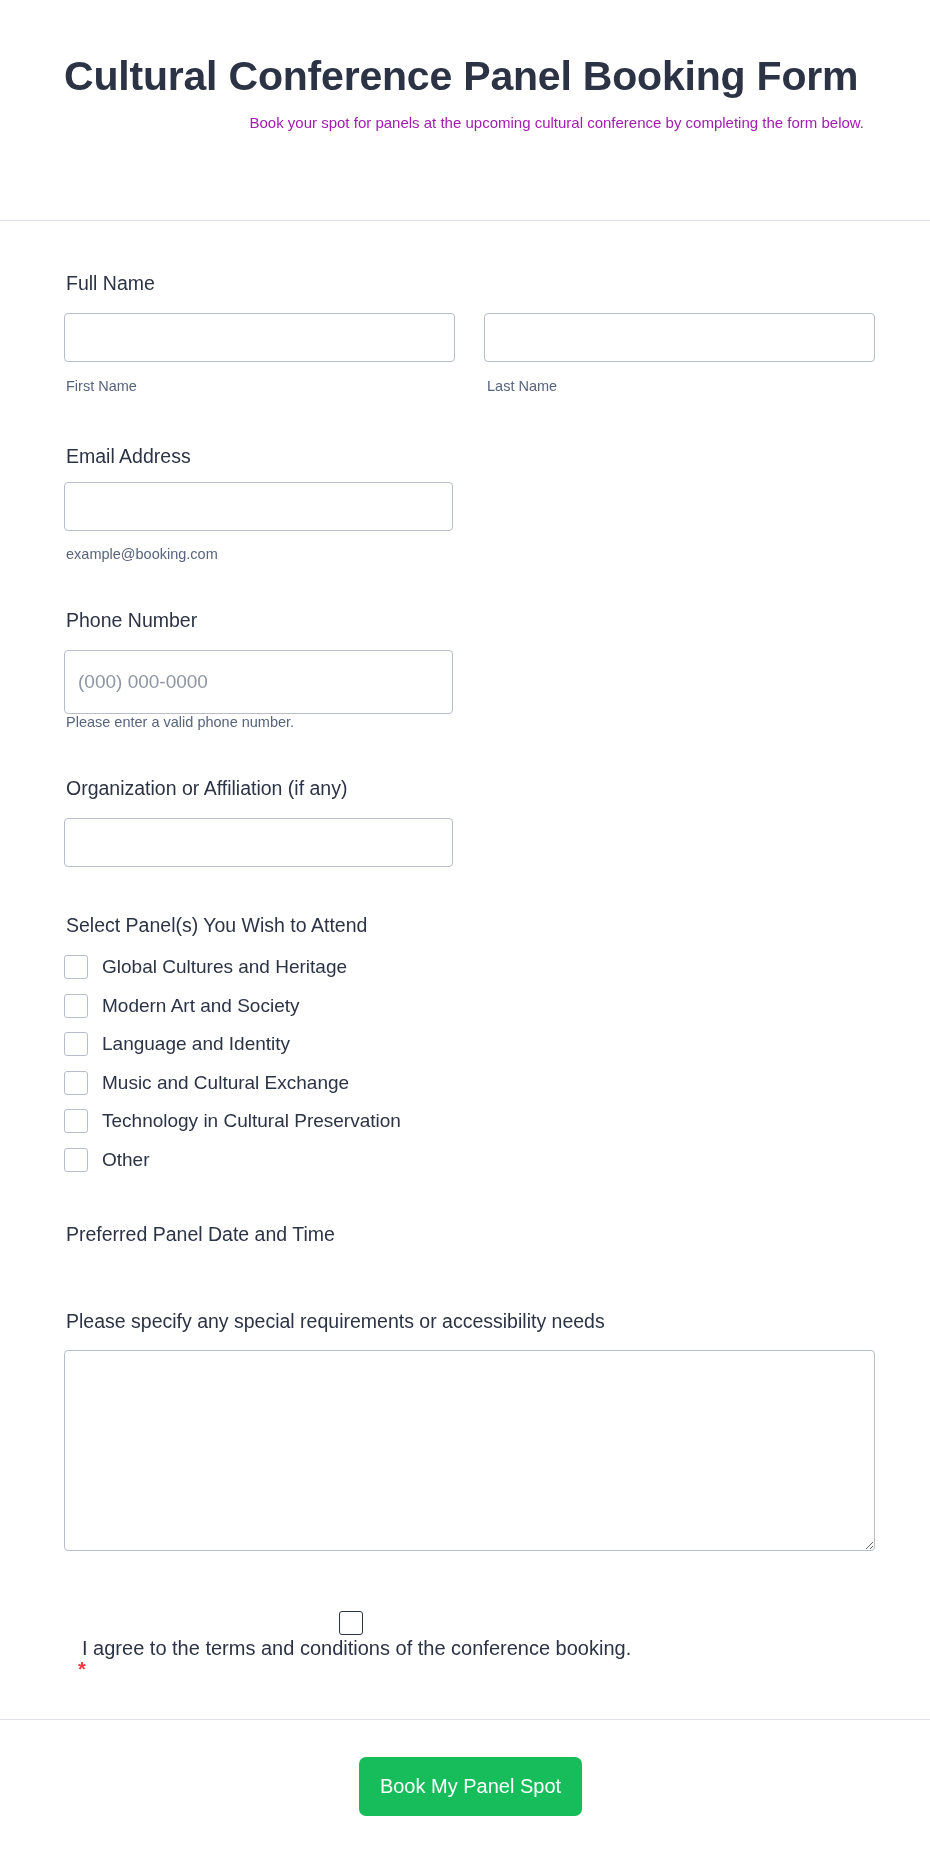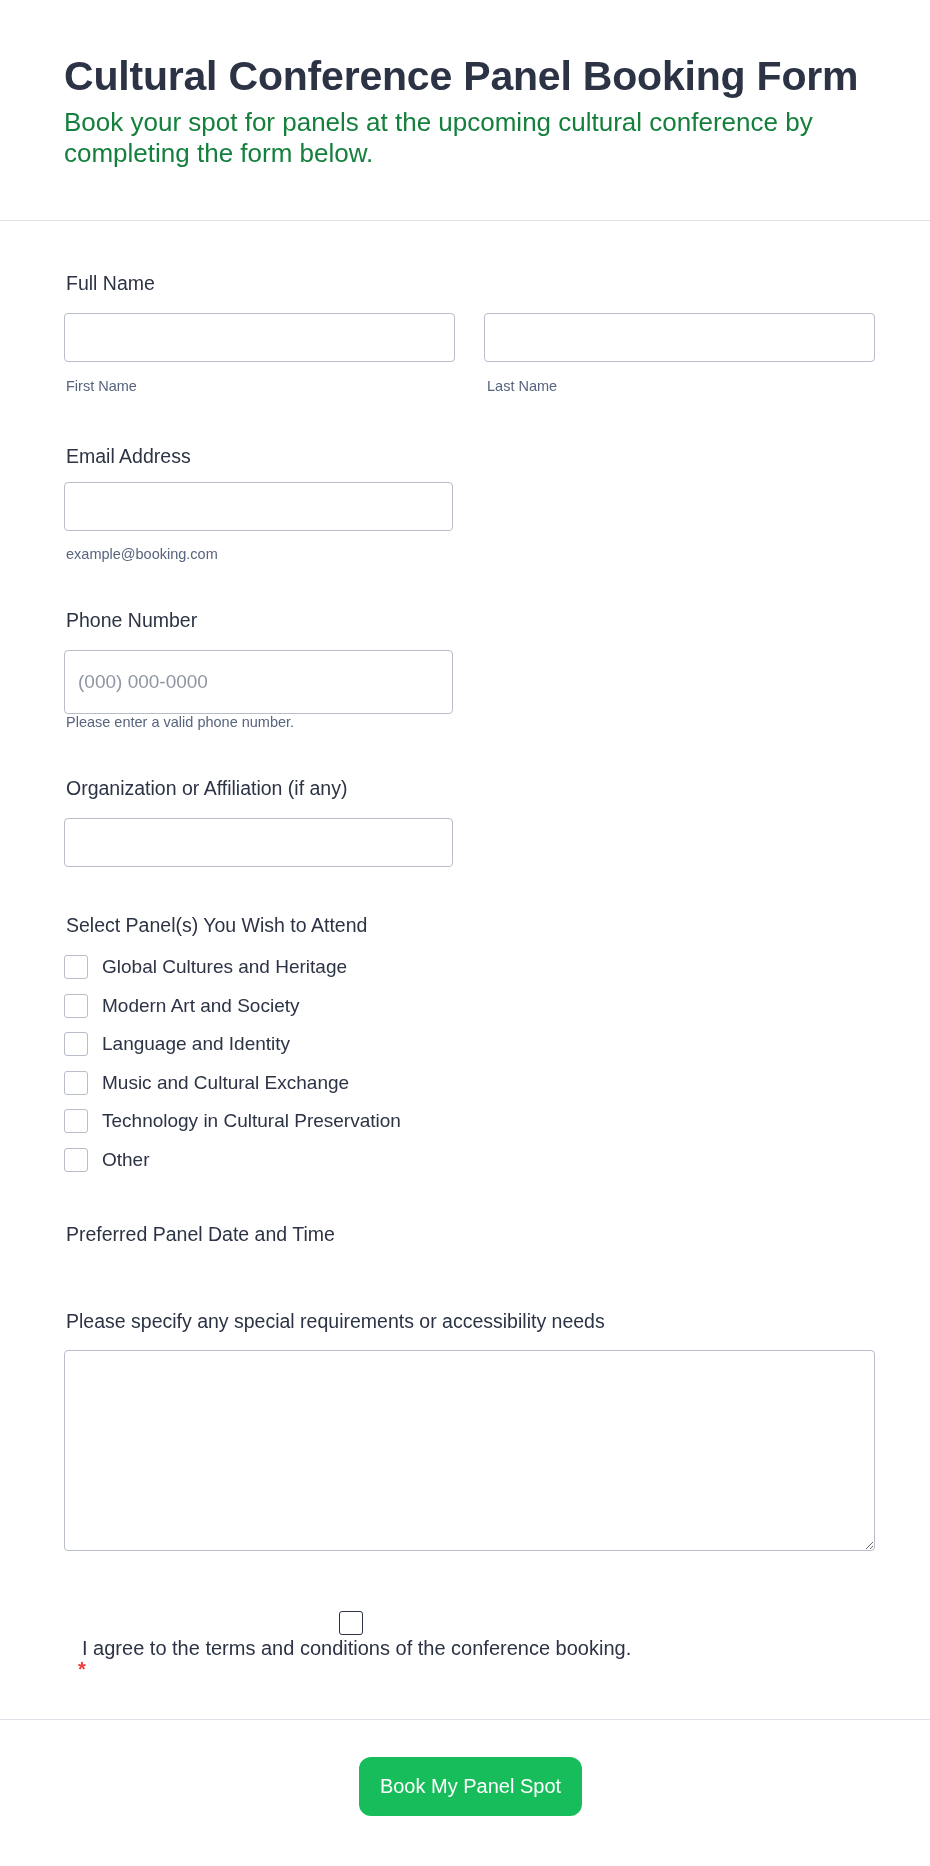--- a/index.html
+++ b/index.html
@@ -1,33 +1,33 @@
 <!DOCTYPE html>
 <html><head>
 <meta charset="utf-8">
 <style>
   * { box-sizing: border-box; margin: 0; padding: 0; }
   html, body { width: 930px; height: 1866px; background: #ffffff; overflow: hidden; }
   body { position: relative; font-family: "Liberation Sans", "DejaVu Sans", sans-serif; color: #2c3345; }
   .abs { position: absolute; }
   .title { left: 64px; top: 50px; font-size: 41px; font-weight: 700; color: #2c3345; letter-spacing: -0.2px; white-space: nowrap; line-height: 52px; }
-  .subtitle { left: 64px; top: 107px; width: 800px; font-size: 26px; color: #15803d; line-height: 31px; }
+  .subtitle { left: 64px; top: 107px; width: 800px; font-size: 15px; color: #a21caf; line-height: 31px; text-align: right; }
   .divider { left: 0; width: 930px; height: 1px; background: #dfe1e8; }
   .label { left: 66px; font-size: 19.5px; color: #2c3345; line-height: 24px; white-space: nowrap; }
   .sublabel { font-size: 14.5px; color: #57647e; line-height: 18px; white-space: nowrap; }
   .input { background: #fff; border: 1px solid #b8bdc9; border-radius: 4px; font-family: "Liberation Sans", sans-serif; font-size: 19px; padding: 0 13px; color: #2c3345; outline: none; }
   .input::placeholder { color: #8f96a3; }
   .cb-row { left: 64px; display: flex; align-items: center; height: 24px; }
   .cb { width: 24px; height: 24px; border: 1px solid #b8bdc9; border-radius: 3px; background: #fff; flex: none; }
   .cb-label { margin-left: 14px; font-size: 19px; color: #2c3345; white-space: nowrap; line-height: 24px; }
   textarea.input { resize: both; padding: 10px 13px; }
   .terms-cb { width: 24px; height: 24px; border: 1.5px solid #2c3345; border-radius: 3px; background: #fff; }
   .terms-text { font-size: 20px; color: #2c3345; white-space: nowrap; line-height: 26px; }
   .req { color: #f23a3c; font-size: 20px; font-weight: 700; line-height: 20px; }
-  .submit { left: 359px; top: 1757px; width: 223px; height: 59px; background: #18bd5b; color: #fff; border: none; border-radius: 12px; font-family: "Liberation Sans", sans-serif; font-size: 20px; cursor: pointer; }
+  .submit { left: 359px; top: 1757px; width: 223px; height: 59px; background: #18bd5b; color: #fff; border: none; border-radius: 7px; font-family: "Liberation Sans", sans-serif; font-size: 20px; cursor: pointer; }
 </style>
 </head>
 <body>
 
 <h1 class="abs title">Cultural Conference Panel Booking Form</h1>
 <p class="abs subtitle">Book your spot for panels at the upcoming cultural conference by completing the form below.</p>
 <div class="abs divider" style="top:220px;"></div>
 
 <div class="abs label" style="top:271px;">Full Name</div>
 <input class="abs input" style="left: 64px; top: 313px; width: 391px; height: 49px;" type="text" value="">

